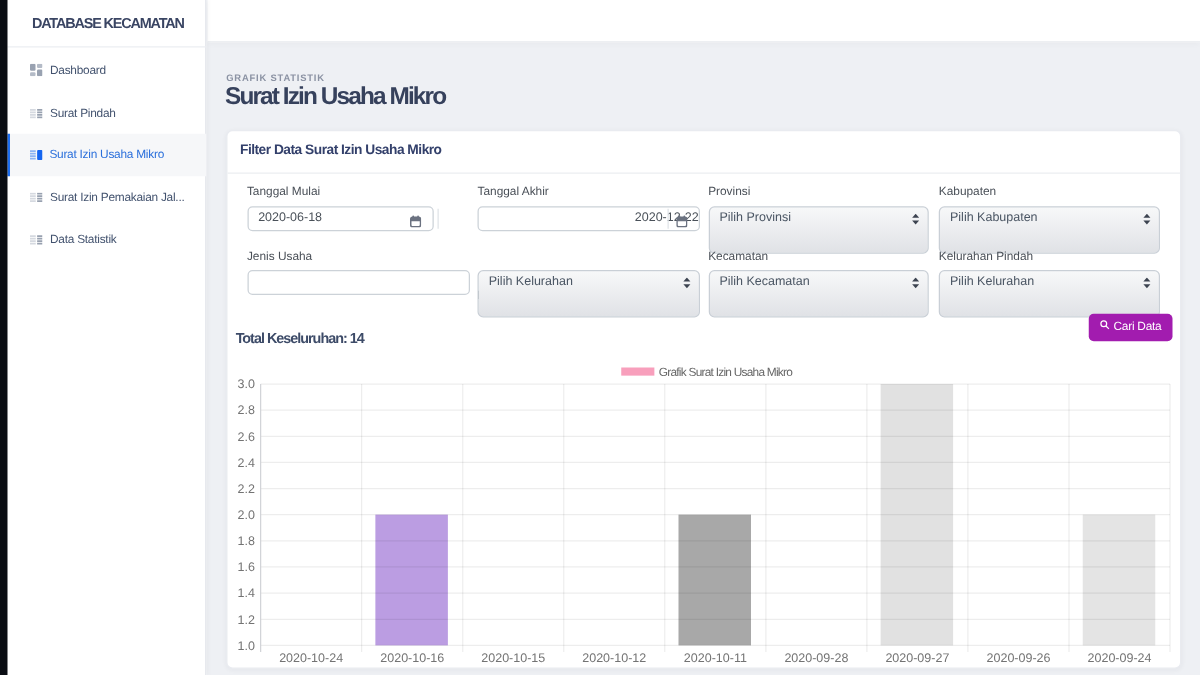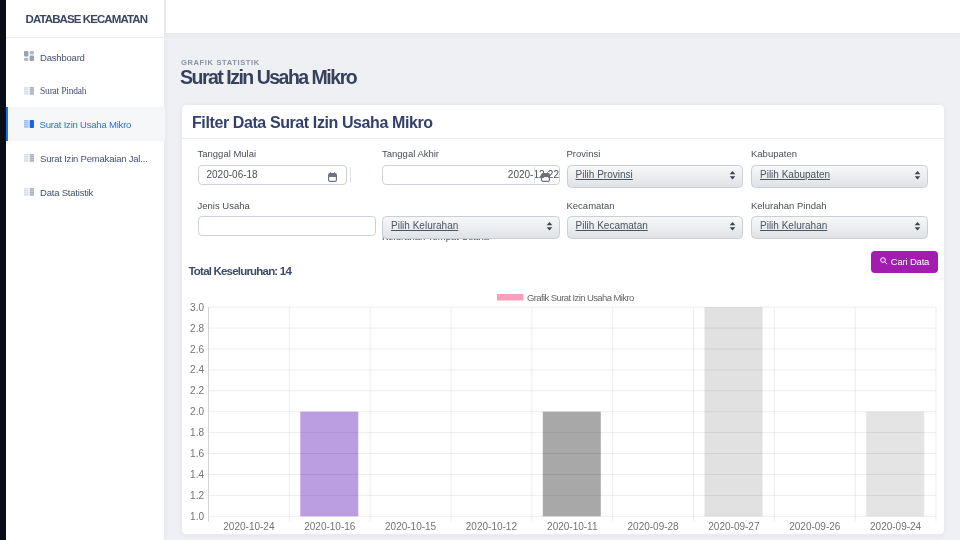--- a/index.html
+++ b/index.html
@@ -24,28 +24,28 @@
 
   
   #topbar { left:166px; top:0; width:794px; height:33.5px; background:#fff; border-bottom:1px solid #e8eaee; box-shadow:0 2px 5px rgba(0,0,0,.03); }
 
   
   #h6 { left:181px; top:58px; font-size:7.5px; font-weight:bold; letter-spacing:0.65px; color:#8b92a3; }
   #h1 { left:180px; top:65.5px; font-size:19.5px; font-weight:bold; letter-spacing:-1.5px; color:#36415c; }
 
   
   #card { left:181px; top:103.5px; width:764px; height:431.5px; background:#fff; border:1px solid #e9ebf0; border-radius:5px; box-shadow:0 1px 4px rgba(31,45,61,.05); }
-  #cardtitle { left:192px; top:114px; font-size:16px; font-weight:bold; letter-spacing:-0.4px; color:#33406b; }
+  #cardtitle { left:192px; top:114px; font-size:11px; font-weight:bold; letter-spacing:-0.4px; color:#33406b; }
   #cardhead-border { left:182px; top:138px; width:762px; height:1px; background:#eceef1; }
 
   
   .flabel { font-size:9.5px; color:#494f57; white-space:nowrap; }
   .finput { height:20.5px; background:#fff; border:1px solid #ccd2d8; border-radius:4px; }
   .fdate { font-size:10px; color:#4a5159; line-height:18.5px; padding-left:8px; }
-  .fselect { height:23px; background:linear-gradient(#f7f8f9,#e0e2e6); border:1px solid #c9cfd6; border-radius:4.5px; font-size:10px; color:#4a5563; line-height:18px; padding-left:8px;text-decoration:underline; }
+  .fselect { height:38px; background:linear-gradient(#f7f8f9,#e0e2e6); border:1px solid #c9cfd6; border-radius:4.5px; font-size:10px; color:#4a5563; line-height:18px; padding-left:8px; }
   .divline { position:absolute; top:1px; bottom:1px; width:1px; background:#dfe3e7; }
 
   
   #btn { left:871px; top:250.5px; width:67px; height:22px; background:#a21caf; border-radius:4px; color:#fff; font-size:9.5px; letter-spacing:-0.2px; text-align:center; line-height:22px; }
 
   #total { left:188.5px; top:264.5px; font-size:11.5px; font-weight:bold; letter-spacing:-0.8px; color:#3d4b68; }
 </style>
 </head>
 <body>
   <div id="topbar" class="abs"></div>
@@ -56,21 +56,21 @@
 
   <div class="abs mitem" style="top:40px;">
     <svg class="micon" viewBox="0 0 10 10">
       <rect x="0" y="0" width="4.4" height="5.6" rx="1" fill="#99a2b1"></rect>
       <rect x="5.6" y="0" width="4.4" height="3.4" rx="1" fill="#b4bbc7"></rect>
       <rect x="0" y="6.8" width="4.4" height="3.2" rx="1" fill="#b4bbc7"></rect>
       <rect x="5.6" y="4.6" width="4.4" height="5.4" rx="1" fill="#99a2b1"></rect>
     </svg>
     <span class="mtext">Dashboard</span>
   </div>
-  <div class="abs mitem" style="top:73.7px;font-family:Liberation Serif, serif;">
+  <div class="abs mitem" style="top:73.7px;">
     <svg class="micon tbl" viewBox="0 0 10 8">
       <rect x="0" y="0.2" width="4.6" height="1.4" fill="#d5d9e0"></rect>
       <rect x="0" y="2.2" width="4.6" height="1.4" fill="#d5d9e0"></rect>
       <rect x="0" y="4.2" width="4.6" height="1.4" fill="#d5d9e0"></rect>
       <rect x="0" y="6.2" width="4.6" height="1.4" fill="#d5d9e0"></rect>
       <rect x="5.7" y="0.2" width="4.3" height="1.4" fill="#98a1b0"></rect>
       <rect x="5.7" y="2.2" width="4.3" height="1.4" fill="#98a1b0"></rect>
       <rect x="5.7" y="4.2" width="4.3" height="1.4" fill="#98a1b0"></rect>
       <rect x="5.7" y="6.2" width="4.3" height="1.4" fill="#98a1b0"></rect>
     </svg>

